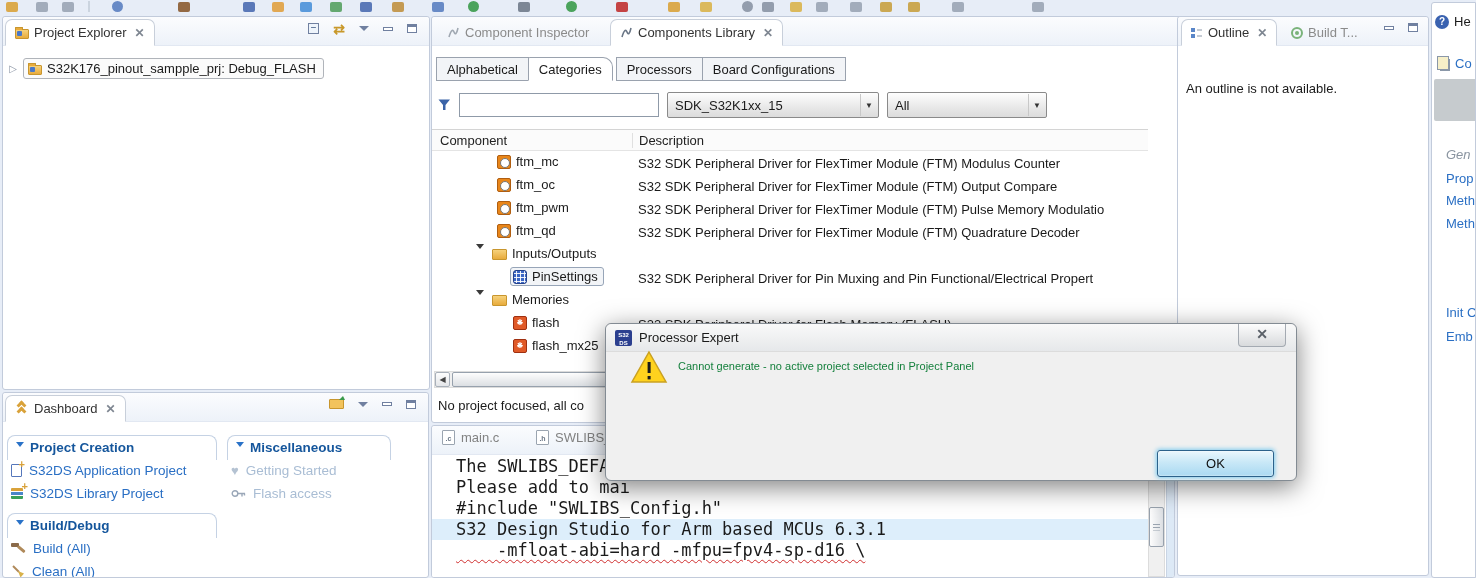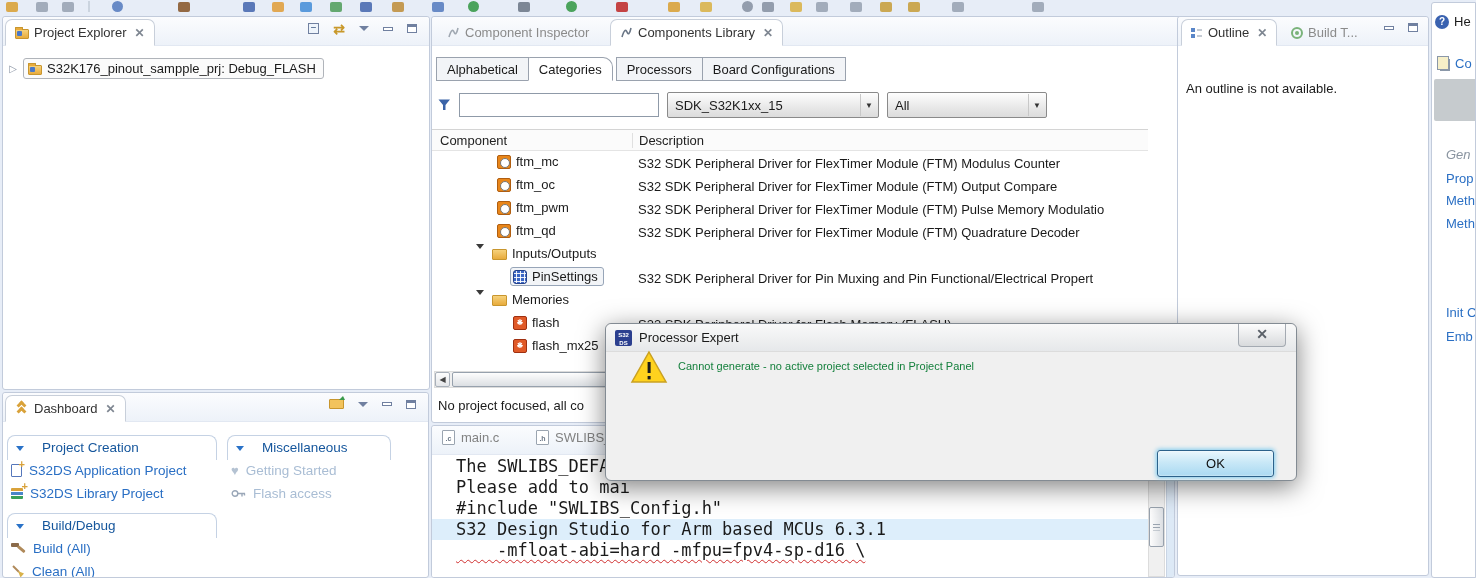--- a/index.html
+++ b/index.html
@@ -41,21 +41,21 @@
   .expander{color:#8a94a4;font-size:10px;width:12px;text-align:center}
   .tree-item-box{display:flex;align-items:center;gap:5px;border:1px solid #b0b4ba;border-radius:3px;background:#fbfbfb;padding:2px 7px 2px 4px}
 
   
   #dashboard{left:2px;top:392px;width:427px;height:186px}
   .chevs{position:relative;width:14px;height:14px}
   .chevs i{position:absolute;left:3px;width:7px;height:7px;border-left:3px solid #d9a23a;border-top:3px solid #d9a23a;transform:rotate(45deg)}
   .chevs i:nth-child(1){top:0}
   .chevs i:nth-child(2){top:6px}
   .dash-section{position:absolute;border:1px solid #c5d2e4;border-bottom:none;border-radius:8px 8px 0 0;height:25px}
-  .dash-header{display:flex;align-items:center;gap:18px;padding:4px 0 0 8px;font-weight:normal;color:#15569c;font-size:13.5px}
+  .dash-header{display:flex;align-items:flex-start;gap:6px;padding:4px 0 0 8px;font-weight:bold;color:#15569c;font-size:13.5px}
   .dash-caret{width:0;height:0;border-left:4px solid transparent;border-right:4px solid transparent;border-top:5px solid #2a72c8;margin-top:2px}
   .dash-item{position:absolute;display:flex;align-items:center;gap:7px;font-size:13.5px;color:#2a6fc4;cursor:pointer;white-space:nowrap}
   .dash-item.disabled{color:#a9bdd4}
   .ico-appprj{position:relative;width:11px;height:13px;background:#fff;border:1px solid #5577bb;border-radius:1px}
   .ico-appprj::after{content:"+";position:absolute;right:-4px;top:-7px;color:#d9a23a;font-weight:bold;font-size:11px}
   .ico-libprj{position:relative;width:12px;height:11px;background:linear-gradient(#d9a23a 0 3px,#fff 3px 4px,#4a86c8 4px 7px,#fff 7px 8px,#3aa05a 8px 11px);border-radius:1px}
   .ico-libprj::after{content:"+";position:absolute;right:-5px;top:-8px;color:#d9a23a;font-weight:bold;font-size:11px}
   .ico-heart{color:#98a6b4;font-size:13px;line-height:10px}
   .dash-item.disabled .ico-heart{color:#b4c2d2}
 

